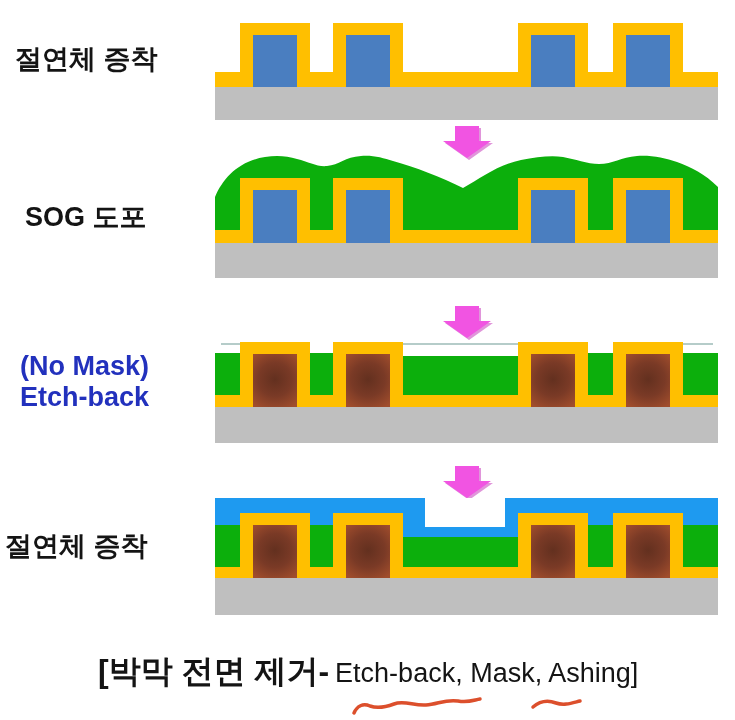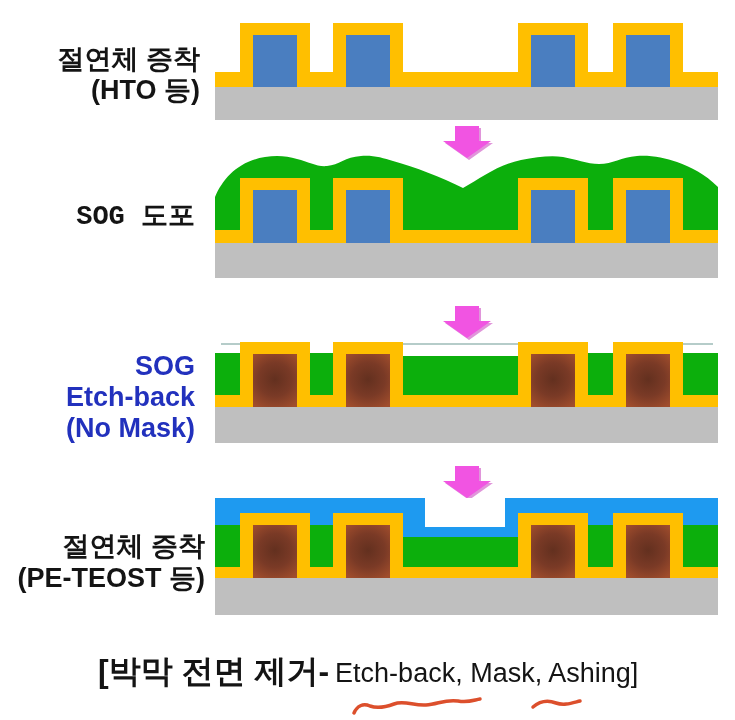--- a/index.html
+++ b/index.html
@@ -1,21 +1,21 @@
 <!DOCTYPE html>
 <html style="--orange: #FFBF00; --gate-blue: #4A7EC0; --substrate-gray: #BFBFBF; --sog-green: #0CAF0C; --teos-blue: #1E9AF0; --gate-brown-edge: #A04D2C; --gate-brown-center: #63301F; --arrow-magenta: #F154E2; --label-blue: #2231BD; --annotation-red: #DC4F2C; --text-black: #141414;"><head>
 <meta charset="utf-8">
 <style>
   html,body{margin:0;padding:0;}
   body{
     width:735px;height:720px;position:relative;background:#ffffff;overflow:hidden;
     font-family:"Liberation Sans","DejaVu Sans",sans-serif;
   }
   .stage-label{
-    position:absolute;text-align:right;font-weight:700;color:var(--text-black);
+    position:absolute;text-align:left;font-weight:700;color:var(--text-black);
     font-size:27px;line-height:31px;letter-spacing:0;
   }
   .stage-label .ln{display:block;}
   .struct{position:absolute;left:215px;width:503px;}
   .layer{position:absolute;}
   .substrate{background:var(--substrate-gray);left:0;width:503px;}
   .base-ox{background:var(--orange);left:0;width:503px;}
   .cap{position:absolute;background:var(--orange);width:70px;}
   .gate{position:absolute;left:13px;width:44px;background:var(--gate-blue);}
   .gate.brown{
@@ -31,21 +31,20 @@
     position:absolute;left:98px;top:650px;white-space:nowrap;color:var(--text-black);
   }
   .caption .kor{font-size:32px;font-weight:700;}
   .caption .eng{font-size:27px;font-weight:400;margin-left:6px;}
 </style>
 </head>
 <body>
 
 <div class="stage-label" style="left:15px;top:44px;width:185px;">
   <span class="ln">절연체 증착</span>
-  <span class="ln">(HTO 등)</span>
 </div>
 
 <div class="struct" style="top:23px;height:97px;">
   <div class="layer substrate" style="top:64px;height:33px;"></div>
   <div class="layer base-ox" style="top:49px;height:15px;"></div>
   <div class="cap" style="left:25px;top:0;height:64px;">
     <div class="gate" style="top:12px;height:52px;"></div>
   </div>
   <div class="cap" style="left:118px;top:0;height:64px;">
     <div class="gate" style="top:12px;height:52px;"></div>
@@ -55,21 +54,21 @@
   </div>
   <div class="cap" style="left:398px;top:0;height:64px;">
     <div class="gate" style="top:12px;height:52px;"></div>
   </div>
 </div>
 
 <svg class="arrow" style="top:126px;" viewBox="0 0 48 32">
   <polygon points="12,0 36,0 36,15 48,15 24,32 0,15 12,15" fill="var(--arrow-magenta)"></polygon>
 </svg>
 
-<div class="stage-label" style="left:25px;top:202px;width:170px;font-family:Liberation Mono, monospace;">
+<div class="stage-label" style="left:25px;top:202px;width:170px;">
   <span class="ln">SOG 도포</span>
 </div>
 
 <div class="struct" style="top:150px;height:128px;">
   <div class="layer substrate" style="top:93px;height:35px;"></div>
   <div class="layer base-ox" style="top:78px;height:15px;"></div>
   <svg style="position:absolute;left:0;top:0;" width="503" height="80" viewBox="0 0 503 80">
     <path d="M0,80 L0,47 C8,28 24,11 50,7 C62,5 72,6 82,9 C94,12 102,17 112,16
              C124,15 130,7 146,6 C158,5 168,8 178,11 C200,17 226,27 248,38
              C266,28 282,15 306,10 C322,7 336,5 348,7 C360,9 372,14 384,14
@@ -88,23 +87,22 @@
   <div class="cap" style="left:398px;top:28px;height:65px;">
     <div class="gate" style="top:12px;height:53px;"></div>
   </div>
 </div>
 
 <svg class="arrow" style="top:306px;" viewBox="0 0 48 32">
   <polygon points="12,0 36,0 36,15 48,15 24,32 0,15 12,15" fill="var(--arrow-magenta)"></polygon>
 </svg>
 
 <div class="stage-label" style="left:20px;top:351px;width:175px;color:var(--label-blue);">
-  <span class="ln">SOG</span>
+  <span class="ln">(No Mask)</span>
   <span class="ln">Etch-back</span>
-  <span class="ln">(No Mask)</span>
 </div>
 
 <div class="struct" style="top:342px;height:101px;">
   <div class="layer substrate" style="top:65px;height:36px;"></div>
   <div class="layer base-ox" style="top:53px;height:12px;"></div>
   <div class="layer green-rect" style="left:0;top:11px;width:503px;height:42px;"></div>
   <div class="layer white-patch" style="left:188px;top:0;width:117px;height:14px;"></div>
   <div class="layer residue-line" style="left:6px;width:19px;"></div>
   <div class="layer residue-line" style="left:188px;width:117px;"></div>
   <div class="layer residue-line" style="left:468px;width:30px;"></div>
@@ -121,21 +119,20 @@
     <div class="gate brown" style="top:12px;height:53px;"></div>
   </div>
 </div>
 
 <svg class="arrow" style="top:466px;" viewBox="0 0 48 32">
   <polygon points="12,0 36,0 36,15 48,15 24,32 0,15 12,15" fill="var(--arrow-magenta)"></polygon>
 </svg>
 
 <div class="stage-label" style="left:5px;top:530px;width:200px;line-height:32px;">
   <span class="ln">절연체 증착</span>
-  <span class="ln">(PE-TEOST 등)</span>
 </div>
 
 <div class="struct" style="top:498px;height:117px;">
   <div class="layer substrate" style="top:80px;height:37px;"></div>
   <div class="layer base-ox" style="top:69px;height:11px;"></div>
   <div class="layer green-rect" style="left:0;top:27px;width:503px;height:42px;"></div>
   <div class="layer blue-top" style="left:0;top:0;width:503px;height:27px;"></div>
   <div class="layer blue-top" style="left:188px;top:0;width:117px;height:39px;"></div>
   <div class="layer white-patch" style="left:210px;top:0;width:80px;height:29px;"></div>
   <div class="cap" style="left:25px;top:15px;height:65px;">

